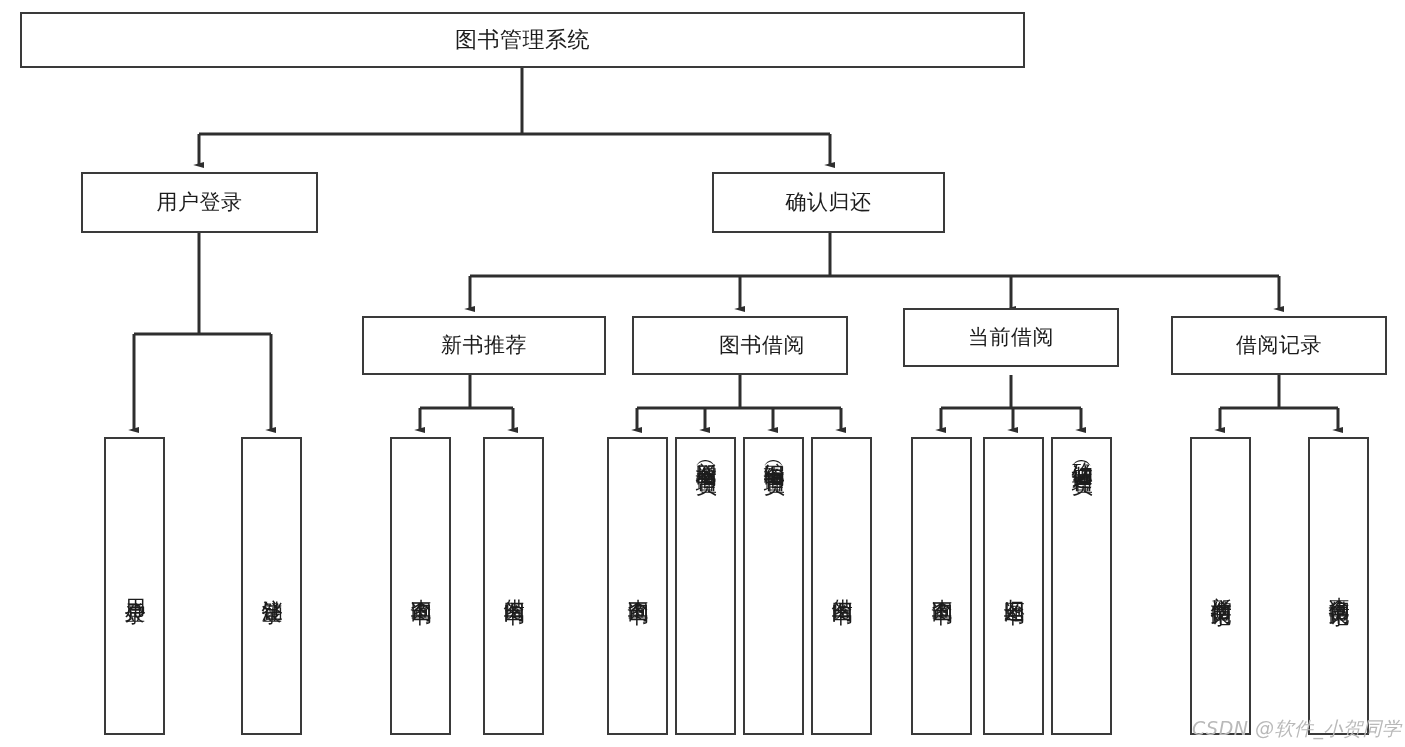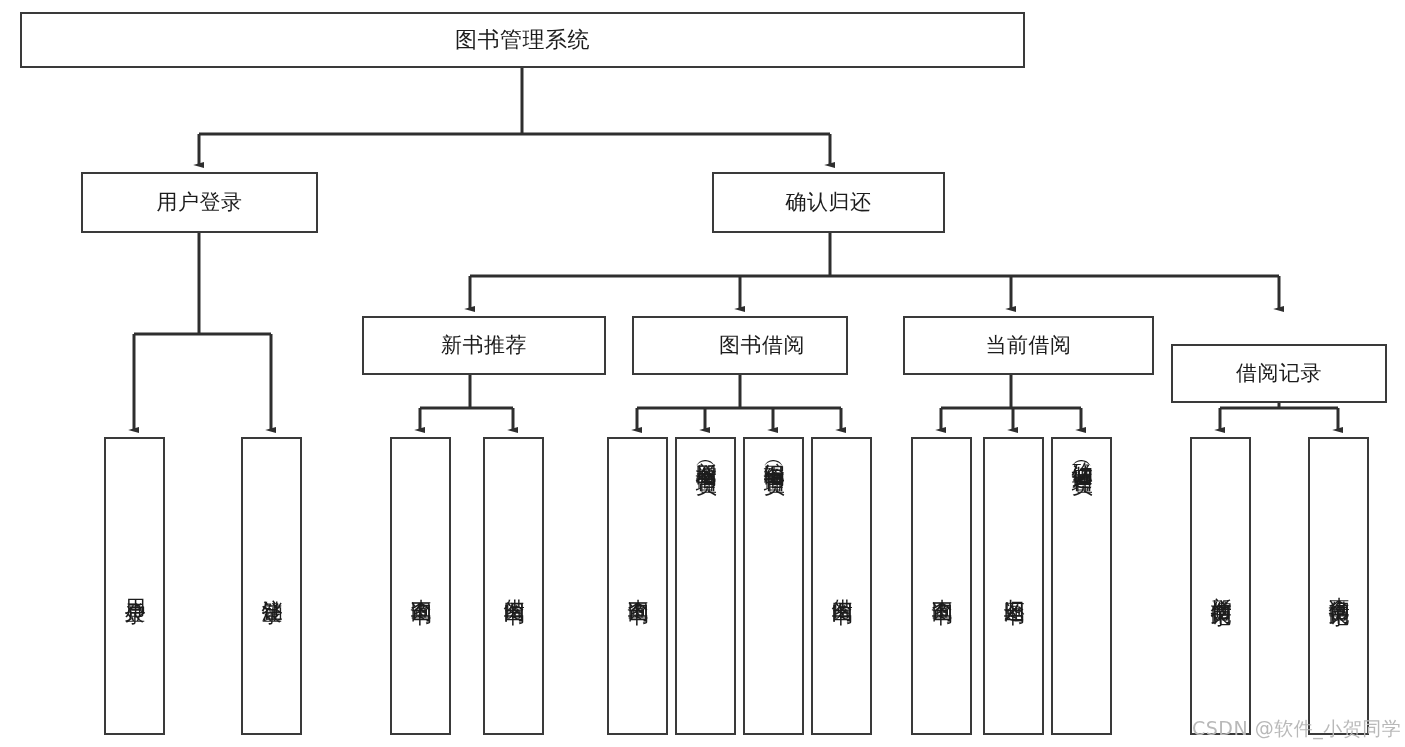--- a/index.html
+++ b/index.html
@@ -57,20 +57,21 @@
   .node.vert.mid .lbl{
     margin-top:0;
     align-self:center;
   }
   .watermark{
     position:absolute;
     font-size:19px;
     color:#b9b9b9;
     white-space:nowrap;
     letter-spacing:0.5px;
+    font-style:italic;
   }
 </style>
 </head>
 <body>
 
 <div id="canvas">
 
   <svg id="wires" viewBox="0 0 1405 747" xmlns="http://www.w3.org/2000/svg">
     <defs>
       <marker id="arrow" markerWidth="10" markerHeight="11" refX="3" refY="5.2" orient="auto" markerUnits="userSpaceOnUse">
@@ -133,24 +134,24 @@
   <div class="node" style="left:712px;top:172px;width:233px;height:61px;">
     <span class="lbl">确认归还</span>
   </div>
 
   <div class="node" style="left:362px;top:316px;width:244px;height:59px;">
     <span class="lbl">新书推荐</span>
   </div>
   <div class="node" style="left:632px;top:316px;width:216px;height:59px;padding-left:44px;">
     <span class="lbl">图书借阅</span>
   </div>
-  <div class="node" style="left:903px;top:316px;width:251px;height:59px;">
+  <div class="node" style="left:903px;top:308px;width:216px;height:59px;">
     <span class="lbl">当前借阅</span>
   </div>
-  <div class="node" style="left:1171px;top:316px;width:216px;height:59px;margin-top:28px;">
+  <div class="node" style="left:1171px;top:316px;width:216px;height:59px;">
     <span class="lbl">借阅记录</span>
   </div>
 
   <div class="node vert mid" style="left:104px;top:437px;width:61px;height:298px;">
     <span class="lbl">用户登录</span>
   </div>
   <div class="node vert mid" style="left:241px;top:437px;width:61px;height:298px;">
     <span class="lbl">注销登录</span>
   </div>
 

